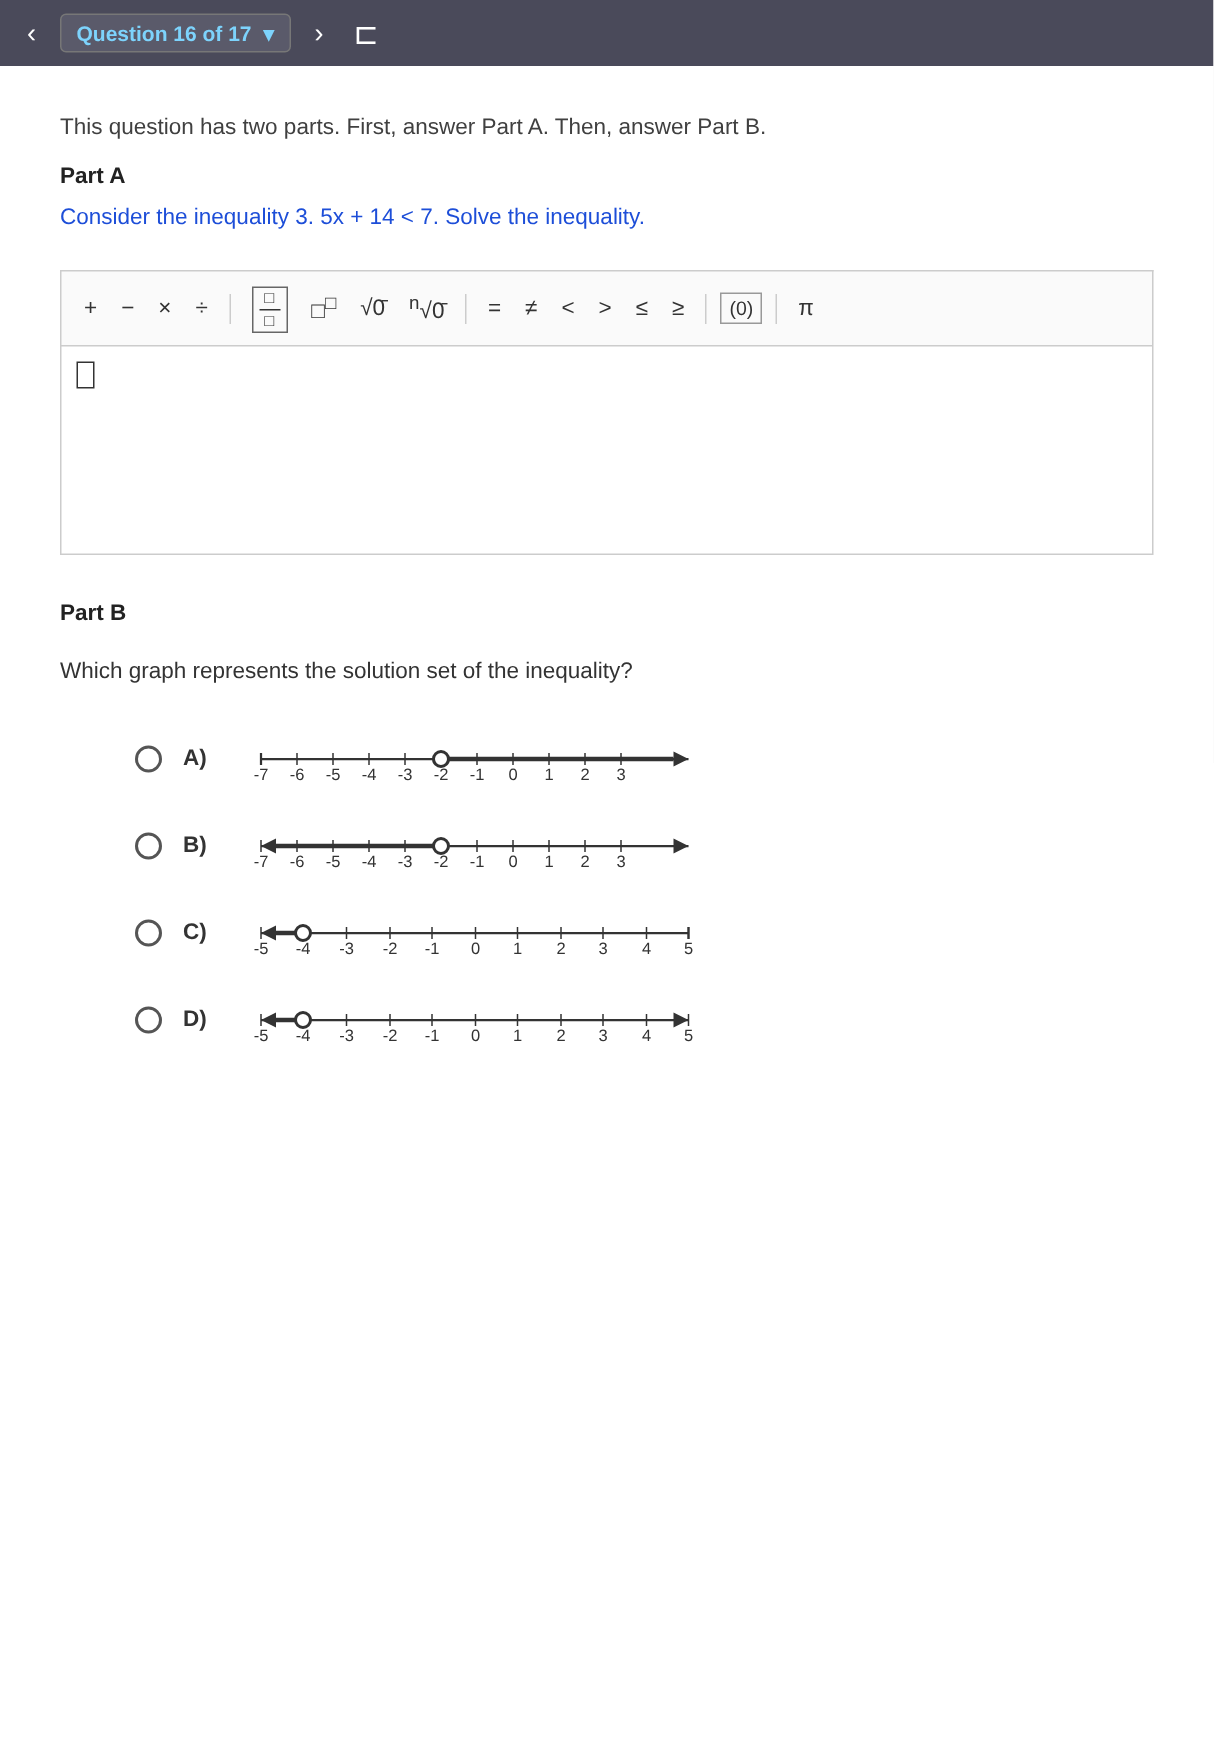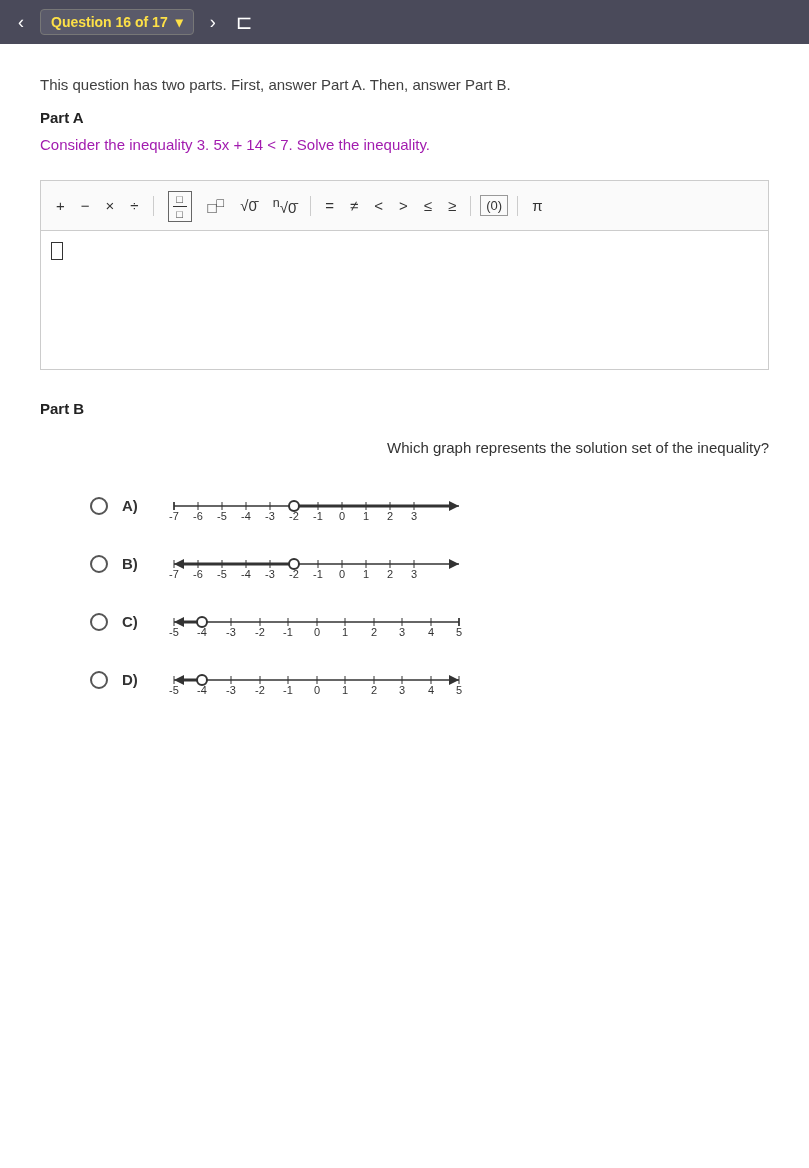--- a/index.html
+++ b/index.html
@@ -24,21 +24,21 @@
       border: none;
       color: white;
       font-size: 18px;
       cursor: pointer;
       padding: 4px 8px;
     }
     .header-question-selector {
       background: #5a5a6a;
       border: 1px solid #777;
       border-radius: 4px;
-      color: #fde047;
+      color: #7dd3fc;
       padding: 4px 10px;
       display: flex;
       align-items: center;
       gap: 8px;
       cursor: pointer;
       text-align: center;
     }
     .header-question-selector span {
       font-size: 14px;
       font-weight: bold;
@@ -76,21 +76,21 @@
     .part-label {
       font-size: 15px;
       font-weight: bold;
       color: #222;
       margin-bottom: 8px;
       margin-top: 12px;
     }
 
     .question-text {
       font-size: 15px;
-      color: #a21caf;
+      color: #1d4ed8;
       margin-bottom: 24px;
       line-height: 1.5;
     }
 
     
     .math-toolbar {
       display: flex;
       align-items: center;
       border: 1px solid #ccc;
       border-bottom: none;
@@ -143,21 +143,20 @@
       font-size: 15px;
       font-weight: bold;
       color: #222;
       margin-bottom: 20px;
     }
     .part-b-question {
       font-size: 15px;
       color: #333;
       margin-bottom: 28px;
       line-height: 1.5;
-      text-align: right;
     }
 
     
     .answer-choices {
       display: flex;
       flex-direction: column;
       gap: 22px;
       padding-left: 50px;
     }
     .choice-row {

